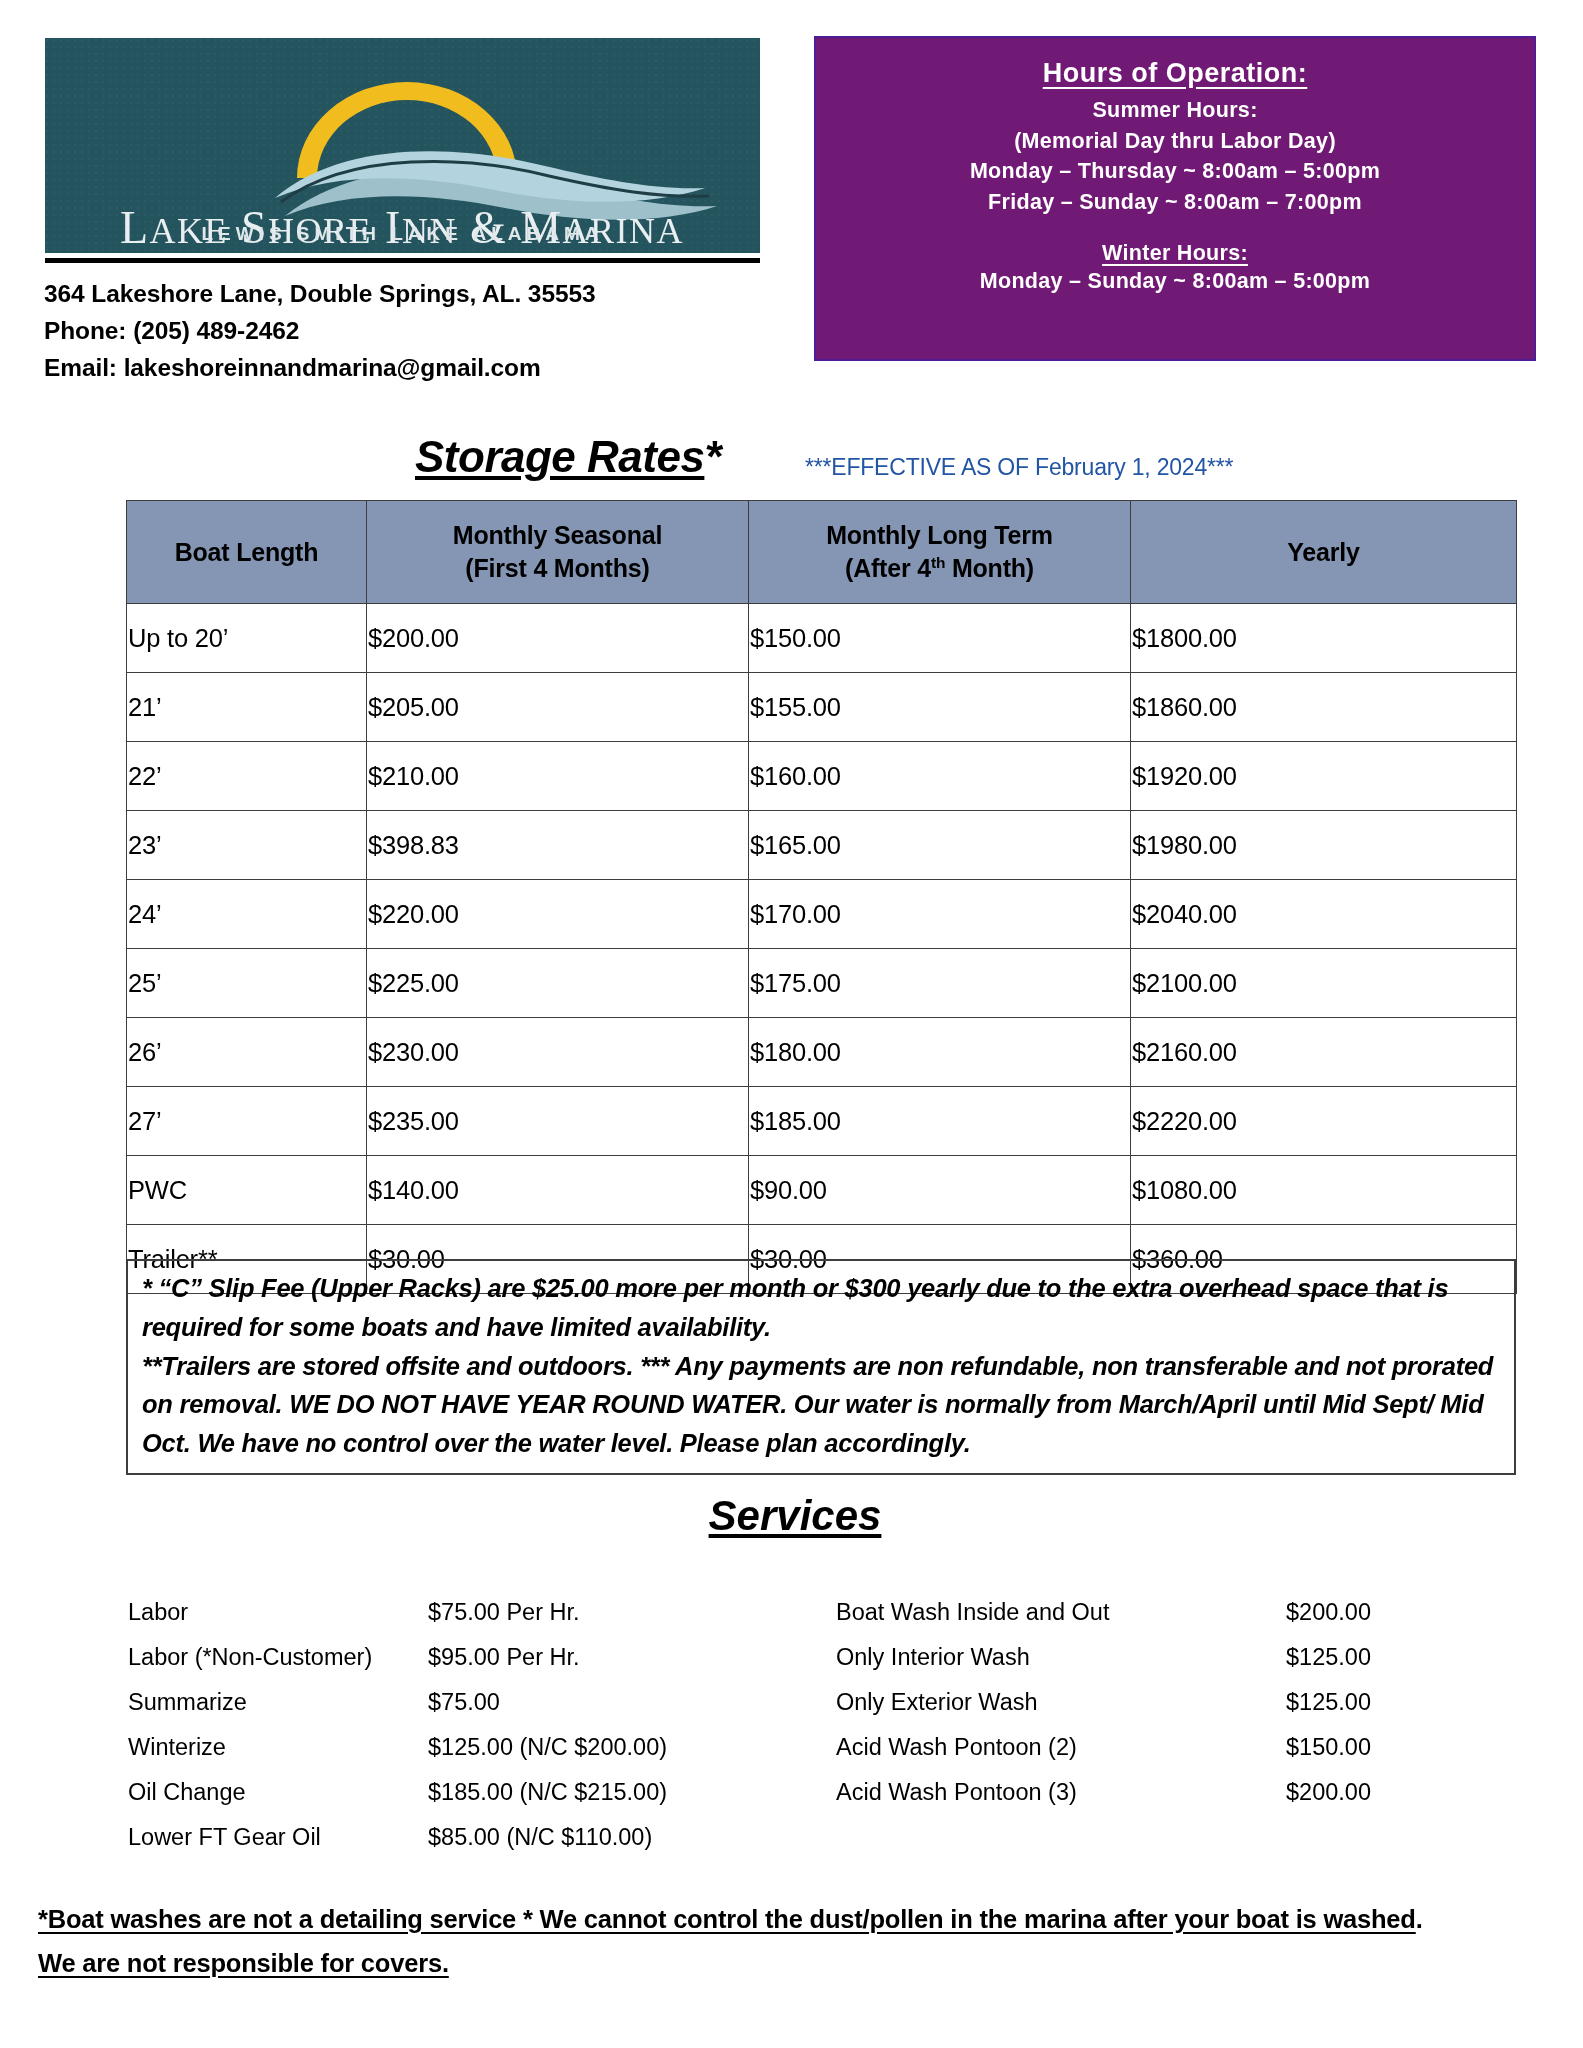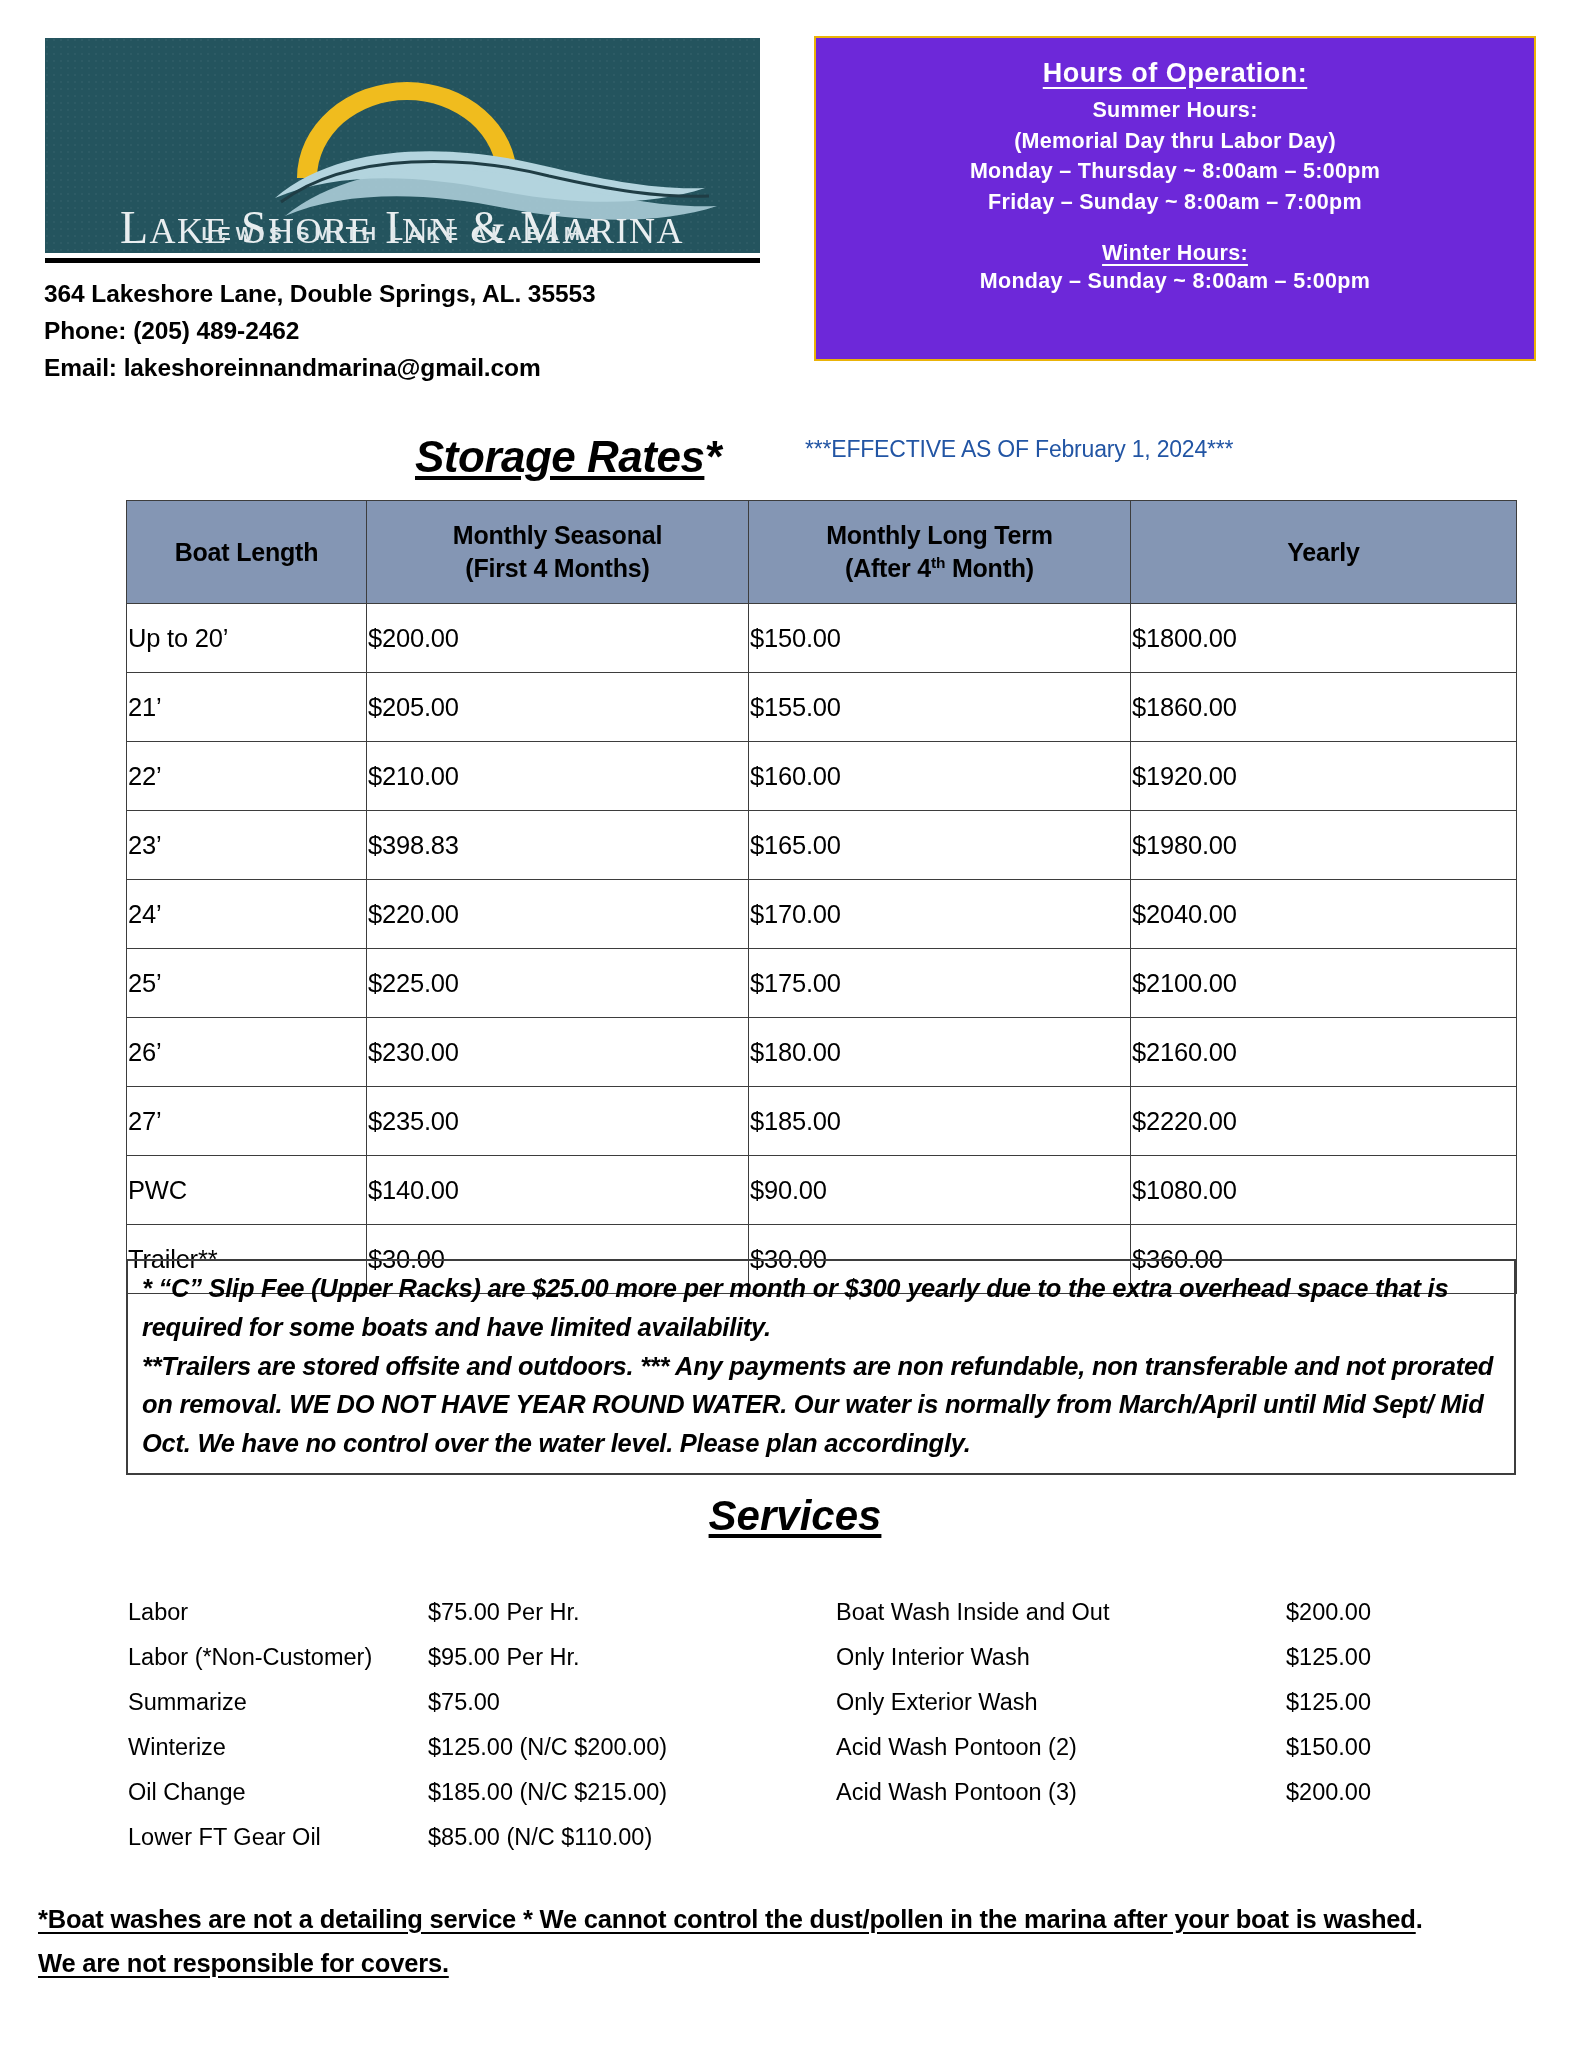--- a/index.html
+++ b/index.html
@@ -68,22 +68,22 @@
   }
   .contact-lines div { white-space: nowrap; }
 
   
   .hours-box {
     position: absolute;
     left: 814px;
     top: 36px;
     width: 722px;
     height: 325px;
-    background: #6d28d9;
-    border: 2px solid #eab308;
+    background: #701a75;
+    border: 2px solid #4c1d95;
     box-sizing: border-box;
     text-align: center;
     color: #ffffff;
     font-weight: bold;
     font-size: 21px;
     padding-top: 20px;
     box-sizing: border-box;
   }
   .hours-title {
     font-size: 27px;
@@ -123,21 +123,21 @@
     font-weight: bold;
     font-style: italic;
     font-family: "Liberation Sans Narrow", "Liberation Sans", sans-serif;
     letter-spacing: -0.5px;
   }
   .rates-title u { text-decoration: underline; text-underline-offset: 4px; }
   .rates-title .star { text-decoration: none; display: inline-block; }
   .rates-effective {
     position: absolute;
     left: 805px;
-    top: 4px;
+    top: 22px;
     font-size: 23px;
     color: #2255a4;
     font-family: "Liberation Sans Narrow", "Liberation Sans", sans-serif;
     letter-spacing: -0.2px;
   }
 
   
   .rates-table-wrap {
     position: absolute;
     left: 126px;

